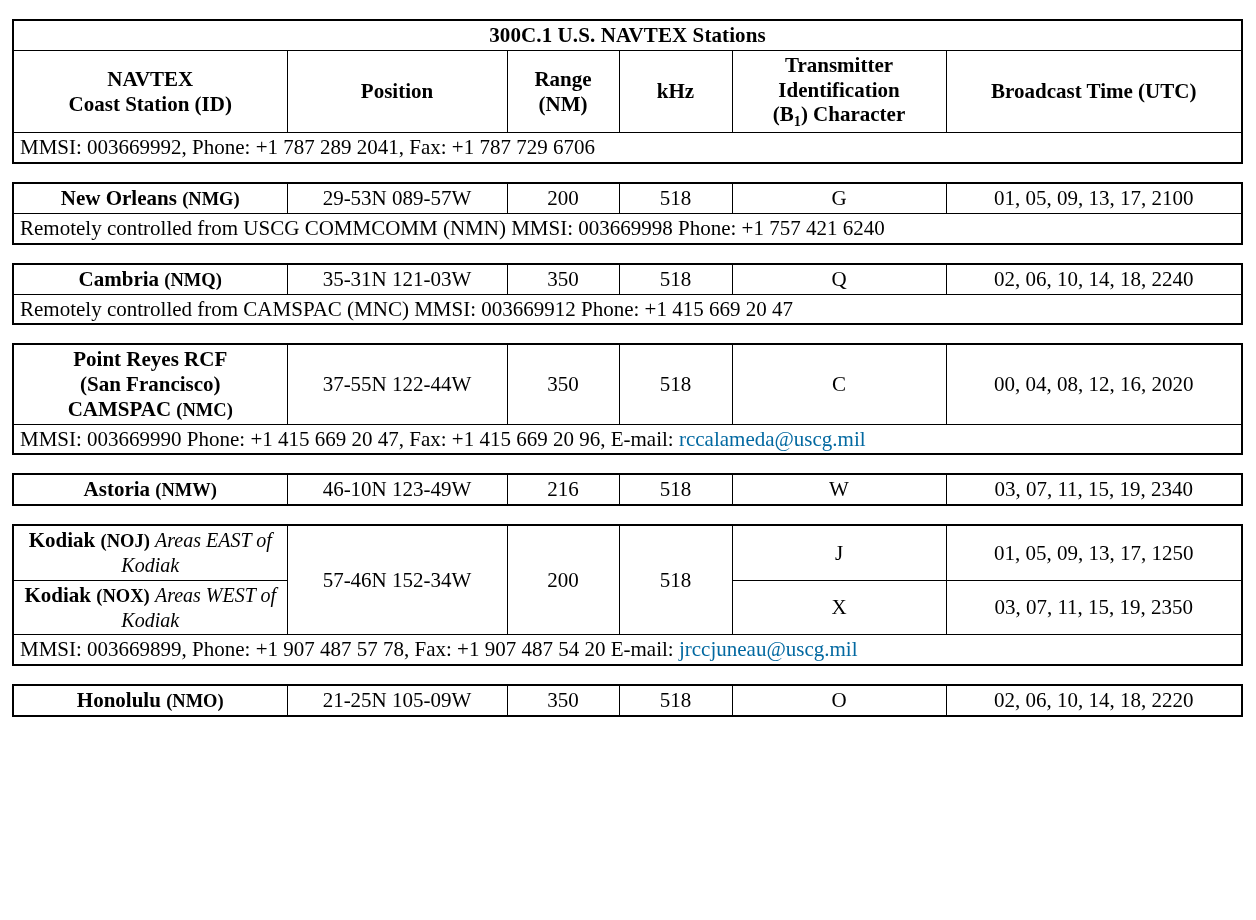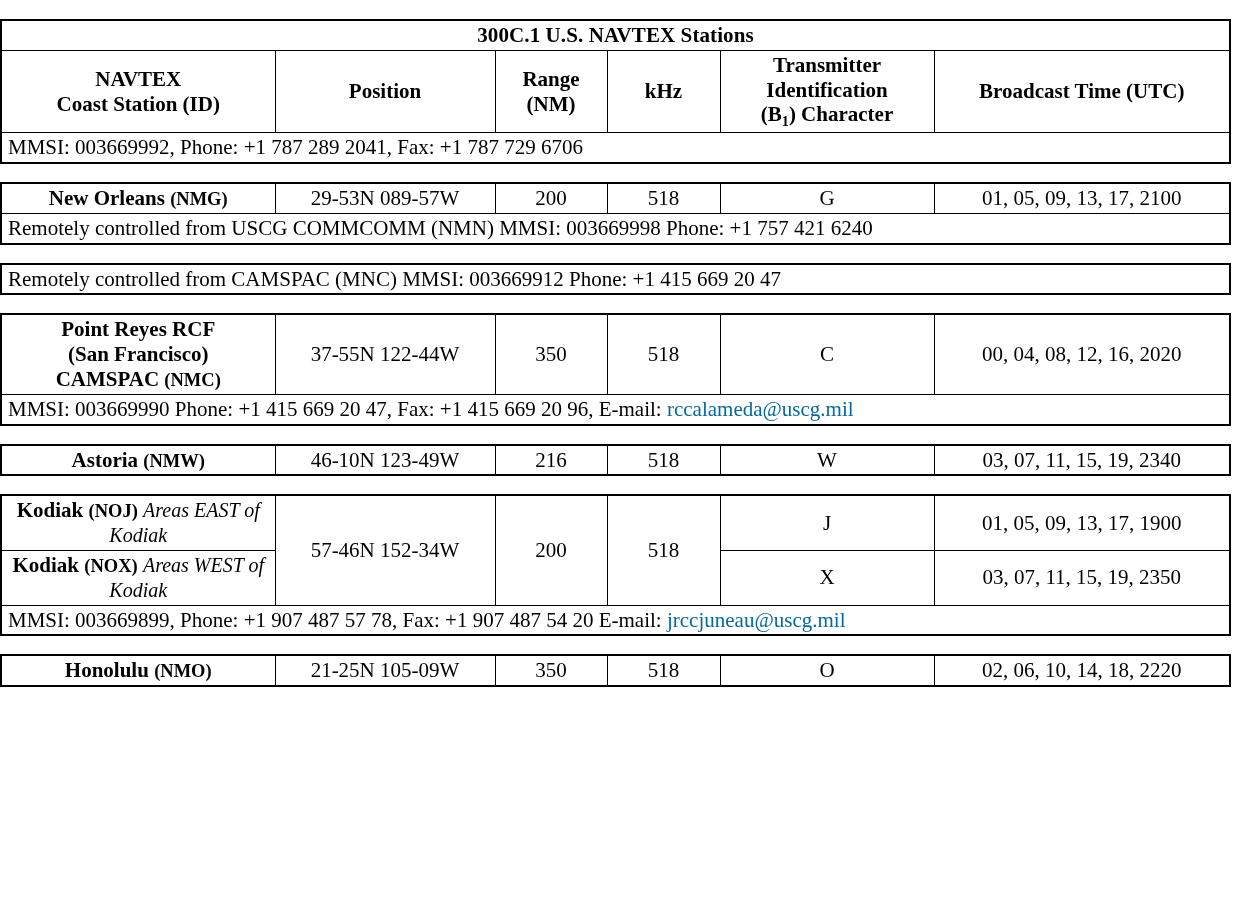--- a/index.html
+++ b/index.html
@@ -16,21 +16,21 @@
   }
   .page {
     position: relative;
     width: 1256px;
     height: 920px;
     padding: 0;
     box-sizing: border-box;
   }
   .tbl-wrap {
     position: absolute;
-    left: 0;
+    left: 12px;
     top: 19px;
     width: 1229px;
   }
   table.block {
     border-collapse: collapse;
     table-layout: fixed;
     width: 1229px;
     border: 2px solid #000;
   }
   table.block td {
@@ -166,20 +166,31 @@
       <colgroup>
           <col class="c1">
           <col class="c2">
           <col class="c3">
           <col class="c4">
           <col class="c5">
           <col class="c6">
         </colgroup>
       <tbody>
         <tr>
+          <td class="station">
+            <span class="sname">Cambria</span>
+            <span class="sid">(NMQ)</span>
+          </td>
+          <td class="center">35-31N 121-03W</td>
+          <td class="center">350</td>
+          <td class="center">518</td>
+          <td class="center">Q</td>
+          <td class="center">02, 06, 10, 14, 18, 2240</td>
+        </tr>
+        <tr>
           <td class="note-cell" colspan="6">Remotely controlled from CAMSPAC (MNC) MMSI: 003669912 Phone: +1 415 669 20 47</td>
         </tr>
       </tbody>
     </table>
 
     <div class="gap"></div>
 
     <table class="block">
       <colgroup>
           <col class="c1">
@@ -250,21 +261,21 @@
         <tr>
           <td class="station">
             <span class="sname">Kodiak</span>
             <span class="sid">(NOJ)</span>
             <span class="sitalic">Areas EAST of Kodiak</span>
           </td>
           <td class="center" rowspan="2">57-46N 152-34W</td>
           <td class="center" rowspan="2">200</td>
           <td class="center" rowspan="2">518</td>
           <td class="center">J</td>
-          <td class="center">01, 05, 09, 13, 17, 1900</td>
+          <td class="center">01, 05, 09, 13, 17, 1250</td>
         </tr>
         <tr>
           <td class="station">
             <span class="sname">Kodiak</span>
             <span class="sid">(NOX)</span>
             <span class="sitalic">Areas WEST of Kodiak</span>
           </td>
           <td class="center">X</td>
           <td class="center">03, 07, 11, 15, 19, 2350</td>
         </tr>

